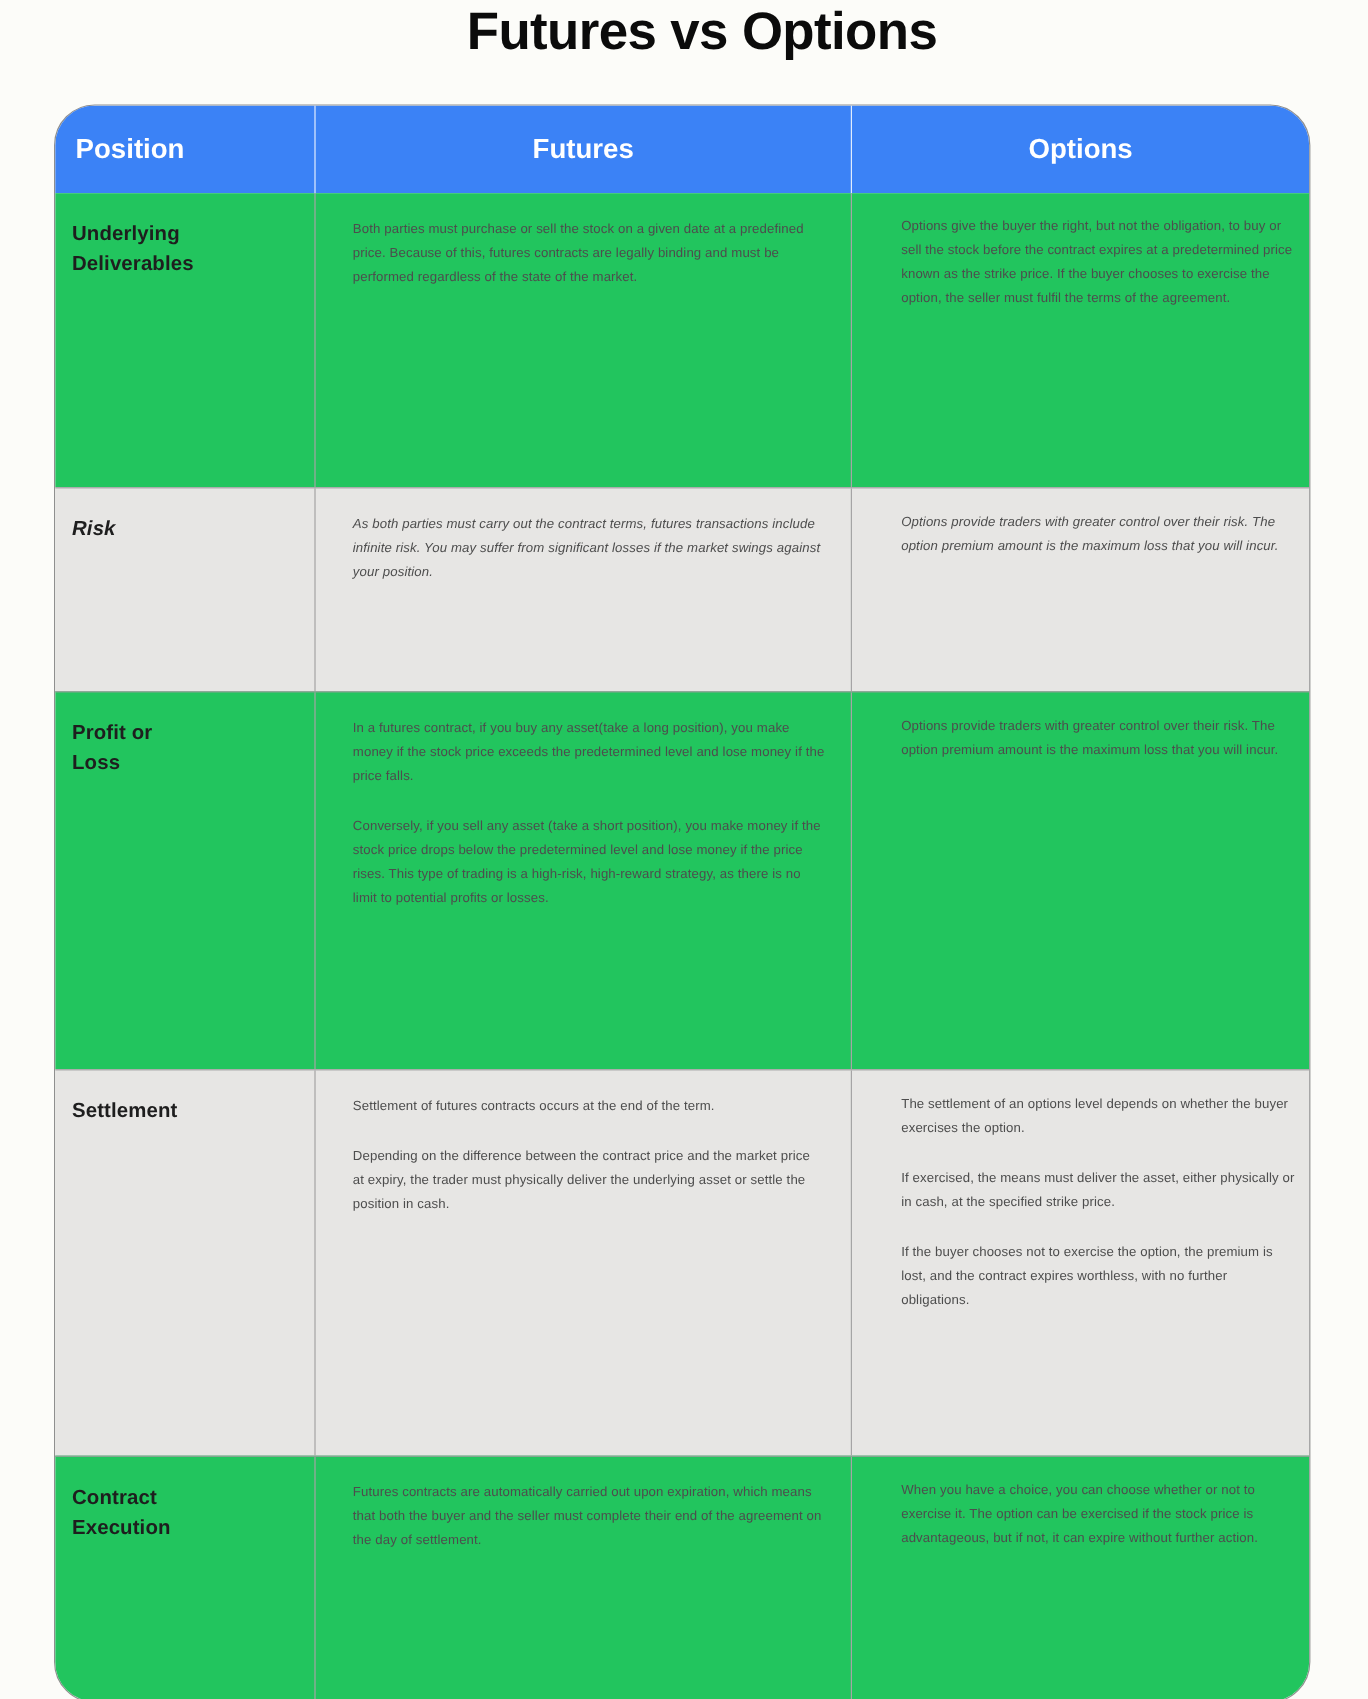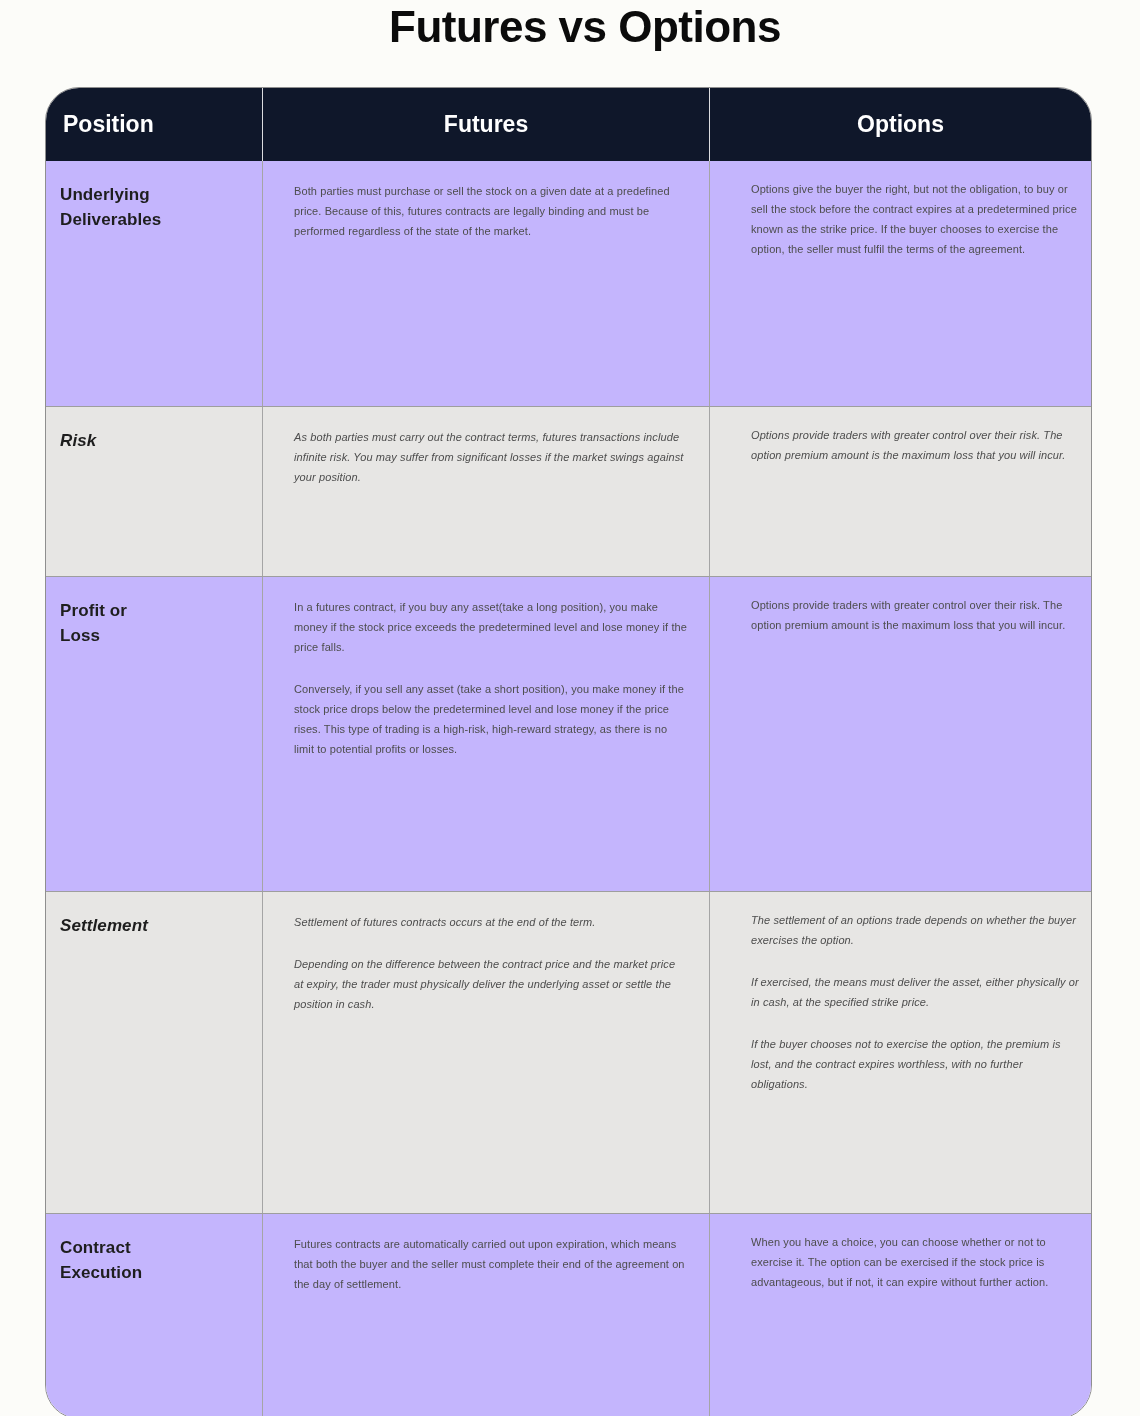--- a/index.html
+++ b/index.html
@@ -26,48 +26,48 @@
     border: 1.5px solid #8f8f8f;
     border-radius: 34px;
     overflow: hidden;
     background: #fdfdfb;
   }
 
   .thead {
     display: grid;
     grid-template-columns: 216px 447px 1fr;
     height: 73px;
-    background: #0f172a;
+    background: #3b82f6;
     color: #ffffff;
   }
   .th {
     display: flex;
     align-items: center;
     justify-content: center;
     font-size: 23px;
     font-weight: 700;
   }
   .th.first {
     justify-content: flex-start;
     padding-left: 17px;
   }
   .th + .th { border-left: 1px solid rgba(255,255,255,0.85); text-align: center; }
 
   .trow {
     display: grid;
     grid-template-columns: 216px 447px 1fr;
-    background: #c4b5fd;
+    background: #22c55e;
   }
   .trow + .trow { border-top: 1px solid #9e9e9e; }
   .trow.alt { background: #e7e6e4; }
 
   .trow:nth-child(1) { min-height: 245px; }
   .trow:nth-child(2) { min-height: 170px; font-style: italic; }
   .trow:nth-child(3) { min-height: 315px; }
-  .trow:nth-child(4) { min-height: 322px; font-style: italic; }
+  .trow:nth-child(4) { min-height: 322px; }
   .trow:nth-child(5) { min-height: 205px; }
 
   .cell { font-size: 11px; line-height: 1.82; color: #4d4d4d; letter-spacing: 0.1px; }
   .cell + .cell { border-left: 1px solid #a5a5a5; }
 
   .label-cell {
     padding: 22px 10px 20px 14px;
     font-size: 17px;
     font-weight: 700;
     line-height: 1.45;
@@ -122,21 +122,21 @@
           <p>Options provide traders with greater control over their risk. The option premium amount is the maximum loss that you will incur.</p>
         </div>
       </div>
       <div class="trow alt">
         <div class="cell label-cell">Settlement</div>
         <div class="cell futures-cell">
           <p>Settlement of futures contracts occurs at the end of the term.</p>
           <p>Depending on the difference between the contract price and the market price at expiry, the trader must physically deliver the underlying asset or settle the position in cash.</p>
         </div>
         <div class="cell options-cell">
-          <p>The settlement of an options trade depends on whether the buyer exercises the option.</p>
+          <p>The settlement of an options level depends on whether the buyer exercises the option.</p>
           <p>If exercised, the means must deliver the asset, either physically or in cash, at the specified strike price.</p>
           <p>If the buyer chooses not to exercise the option, the premium is lost, and the contract expires worthless, with no further obligations.</p>
         </div>
       </div>
       <div class="trow">
         <div class="cell label-cell">Contract
 Execution</div>
         <div class="cell futures-cell">
           <p>Futures contracts are automatically carried out upon expiration, which means that both the buyer and the seller must complete their end of the agreement on the day of settlement.</p>
         </div>

